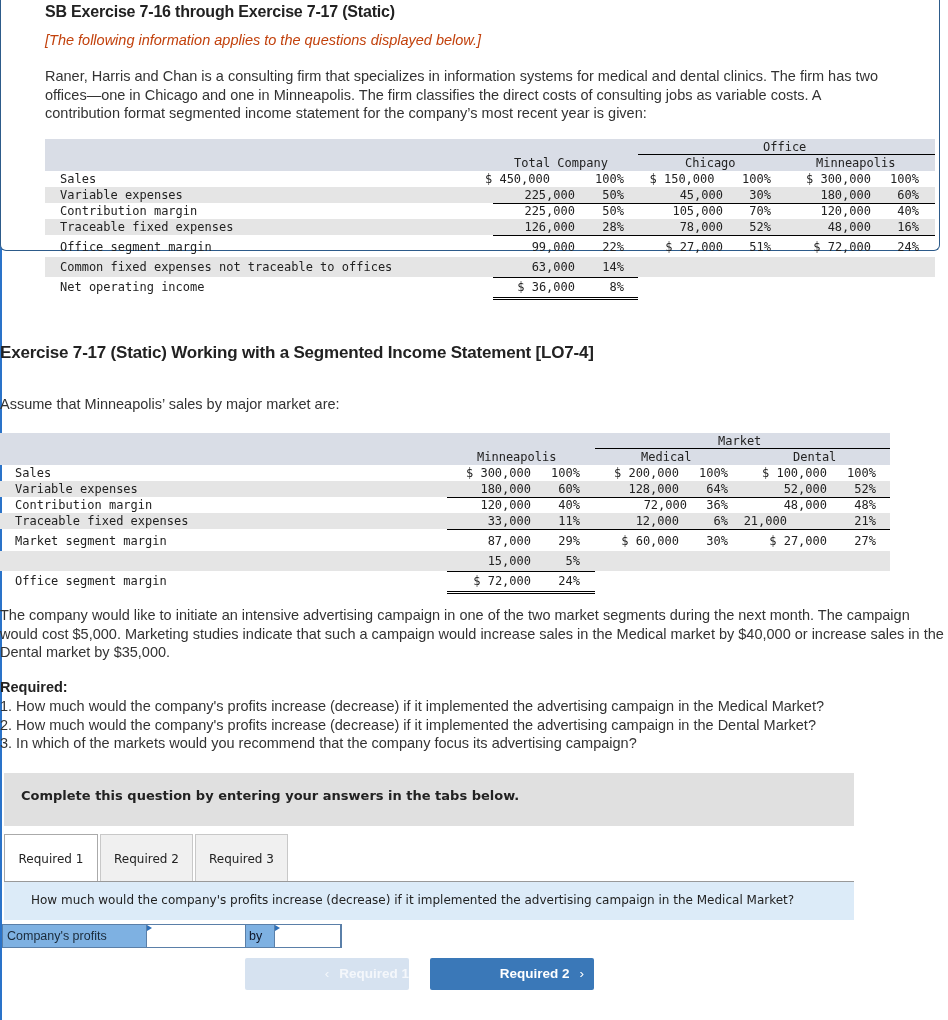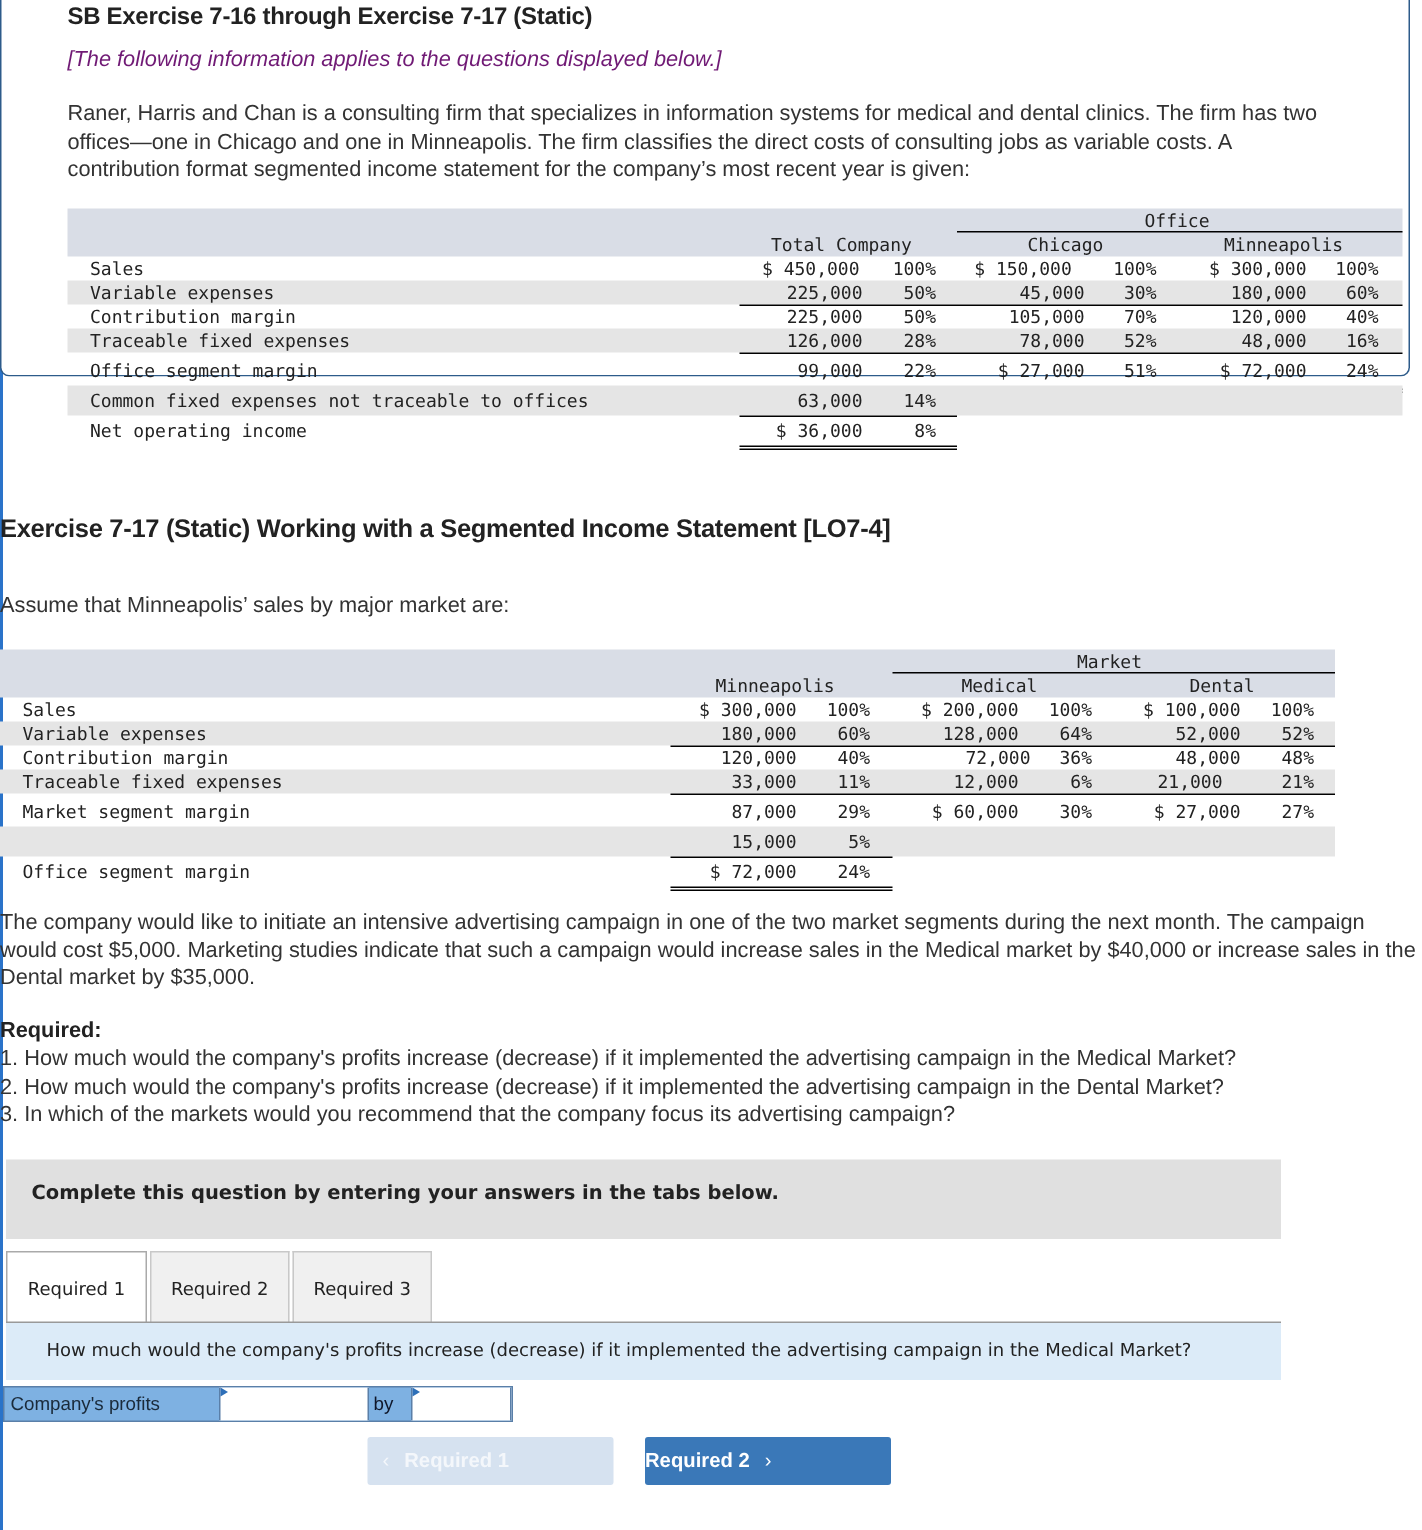--- a/index.html
+++ b/index.html
@@ -7,21 +7,21 @@
   body { position: relative; font-family: "Liberation Sans", sans-serif; color: #222; }
 
   .left-bar { position: absolute; left: 0; top: 0; width: 2px; height: 1020px; background: #2a73c9; }
 
   .top-box {
     position: absolute; left: 0; top: 0; width: 940px; height: 251px;
     border: 1.5px solid #2d5b8a; border-top: none; border-radius: 0 0 6px 6px;
     background: #fff;
   }
   .title { position: absolute; left: 44px; top: 3px; font-size: 16px; font-weight: bold; color: #222; letter-spacing: -0.2px; }
-  .subtitle { position: absolute; left: 44px; top: 32px; font-size: 14.5px; font-style: italic; color: #701a75; }
+  .subtitle { position: absolute; left: 44px; top: 32px; font-size: 14.5px; font-style: italic; color: #c2410c; }
   .intro { position: absolute; left: 44px; top: 67px; width: 850px; font-size: 14.5px; line-height: 18.5px; color: #333; }
 
   .tbl { position: absolute; font-family: "DejaVu Sans Mono", monospace; font-size: 12px; color: #222; }
   .tbl .hdr { position: absolute; left: 0; top: 0; height: 32px; background: #d9dde6; }
   .tbl .row { position: absolute; left: 0; height: 16px; line-height: 16px; }
   .tbl .row.alt { background: #e5e5e5; }
   .tbl .cell { position: absolute; white-space: pre; }
   .tbl .r { text-align: right; }
   .uline { position: absolute; height: 0; border-top: 1px solid #000; }
   .dline { position: absolute; height: 3px; border-top: 1px solid #000; border-bottom: 1px solid #000; }
@@ -43,21 +43,21 @@
 
   .q-panel { position: absolute; left: 4px; top: 882px; width: 850px; height: 38px; background: #dcebf8; }
   .q-panel span { position: absolute; left: 9px; top: 11px; font-family: "DejaVu Sans", sans-serif; font-size: 12px; color: #222; margin-left: 18px; }
 
   .ans-row { position: absolute; left: 2px; top: 924px; height: 24px; width: 340px; background: #7eb1e2; border: 1px solid #5a7fa8; }
   .ans-label { position: absolute; left: 4px; top: 4px; font-size: 12.5px; color: #1a2a3a; }
   .ans-input { position: absolute; top: 0; height: 22px; background: #fff; border: 1px solid #5a7fa8; border-top: none; border-bottom: none; }
   .ans-input::before { content: ""; position: absolute; left: 0; top: 0; border-left: 5px solid #2d6fb8; border-top: 3px solid transparent; border-bottom: 3px solid transparent; }
   .ans-by { position: absolute; left: 246px; top: 4px; font-size: 12.5px; color: #0f172a; }
 
-  .nav-btn { position: absolute; top: 958px; width: 164px; height: 32px; border-radius: 2px; font-family: "Liberation Sans", sans-serif; font-size: 13.5px; font-weight: bold; color: #fff; text-align: left; line-height: 32px; cursor: pointer; }
+  .nav-btn { position: absolute; top: 958px; width: 164px; height: 32px; border-radius: 2px; font-family: "Liberation Sans", sans-serif; font-size: 13.5px; font-weight: bold; color: #fff; text-align: right; line-height: 32px; cursor: pointer; }
   .nav-prev { left: 245px; background: #d6e2f0; color: #f4f7fb; }
   .nav-next { left: 430px; background: #3a78b8; }
   .nav-btn .chev { font-weight: normal; margin: 0 10px; }
 </style>
 </head>
 <body>
 
 <div class="left-bar"></div>
 
 <div class="top-box">
@@ -68,21 +68,21 @@
   <div class="tbl" style="left:44px; top:139px; width:890px; height:160px;">
     <div class="hdr" style="width:890px;"></div>
     <div class="cell" style="left:718px; top:1px;">Office</div>
     <div class="uline" style="left:593px; top:15px; width:297px;"></div>
     <div class="cell" style="left:469px; top:17px;">Total Company</div>
     <div class="cell" style="left:640px; top:17px;">Chicago</div>
     <div class="cell" style="left:771px; top:17px;">Minneapolis</div>
 
     <div class="row" style="top:32px; width:890px;">
       <span class="cell" style="left:15px;">Sales</span>
-      <span class="cell r" style="left:444px;width:84px;">$ 450,000</span>
+      <span class="cell r" style="left:421px;width:84px;">$ 450,000</span>
       <span class="cell r" style="left:540px;width:39px;">100%</span>
       <span class="cell r" style="left:596px;width:82px;text-align:center;">$ 150,000</span>
       <span class="cell r" style="left:686px;width:40px;">100%</span>
       <span class="cell r" style="left:744px;width:82px;">$ 300,000</span>
       <span class="cell r" style="left:834px;width:40px;">100%</span>
     </div>
     <div class="row alt" style="top:48px; width:890px;">
       <span class="cell" style="left:15px;">Variable expenses</span>
       <span class="cell r" style="left:446px;width:84px;">225,000</span>
       <span class="cell r" style="left:540px;width:39px;">50%</span>
@@ -174,21 +174,21 @@
     <span class="cell r" style="left:688px;width:40px;">36%</span>
     <span class="cell r" style="left:746px;width:81px;">48,000</span>
     <span class="cell r" style="left:836px;width:40px;">48%</span>
   </div>
   <div class="row alt" style="top:80px; width:890px;">
     <span class="cell" style="left:15px;">Traceable fixed expenses</span>
     <span class="cell r" style="left:450px;width:81px;">33,000</span>
     <span class="cell r" style="left:540px;width:40px;">11%</span>
     <span class="cell r" style="left:598px;width:81px;">12,000</span>
     <span class="cell r" style="left:688px;width:40px;">6%</span>
-    <span class="cell r" style="left:734px;width:81px;">21,000</span>
+    <span class="cell r" style="left:706px;width:81px;">21,000</span>
     <span class="cell r" style="left:836px;width:40px;">21%</span>
   </div>
   <div class="uline" style="left:447px; top:96px; width:443px;"></div>
   <div class="row" style="top:98px; height:20px; line-height:20px; width:890px;">
     <span class="cell" style="left:15px;">Market segment margin</span>
     <span class="cell r" style="left:450px;width:81px;">87,000</span>
     <span class="cell r" style="left:540px;width:40px;">29%</span>
     <span class="cell r" style="left:598px;width:81px;">$ 60,000</span>
     <span class="cell r" style="left:688px;width:40px;">30%</span>
     <span class="cell r" style="left:746px;width:81px;">$ 27,000</span>

